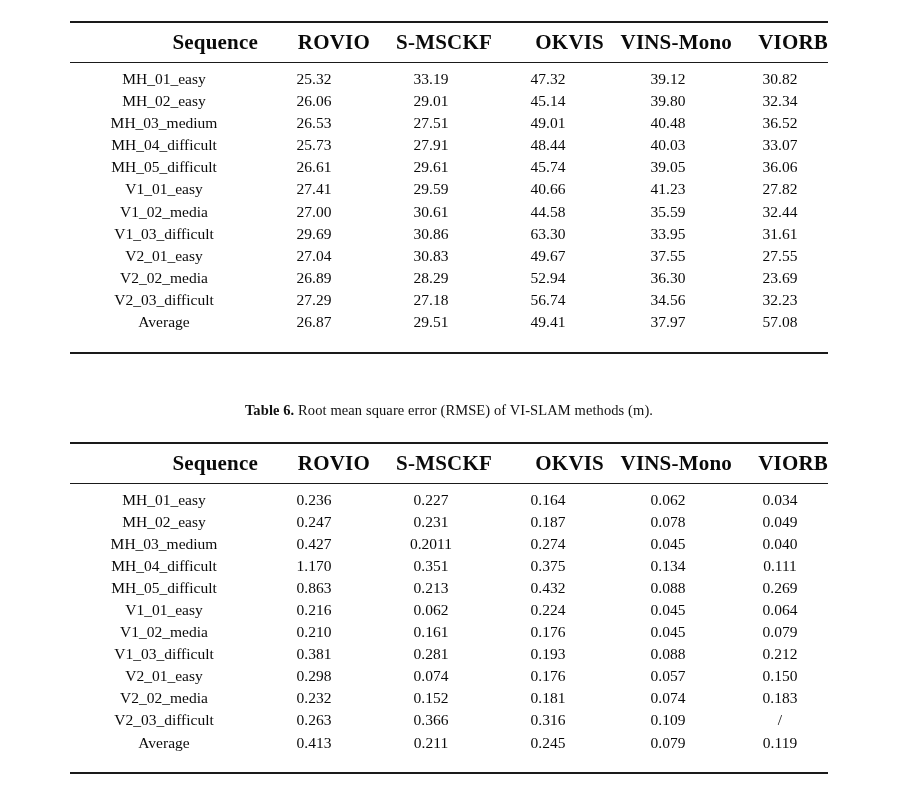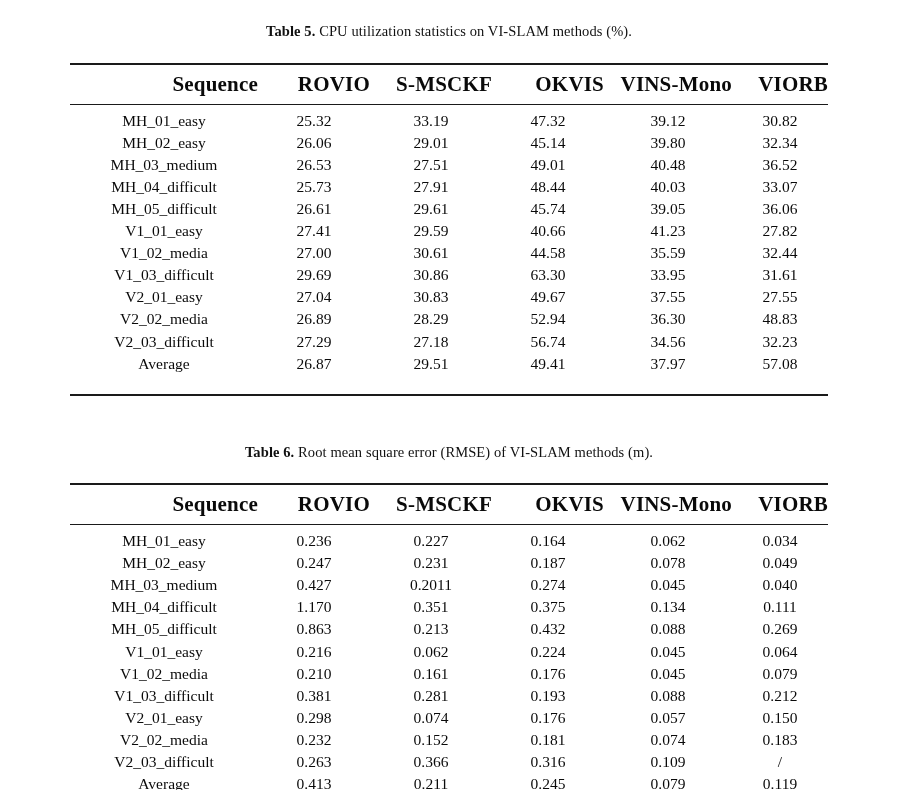--- a/index.html
+++ b/index.html
@@ -94,25 +94,20 @@
   .t6-caption-wrap { padding-top: 47px; }
   .t6-table-wrap   { padding-top: 21px; }
 </style>
 </head>
 <body>
 
 <div class="page">
 
   <div class="table-block">
 
-    <div class="t5-caption-wrap">
-      <div class="caption">
-        <span class="cap-label">Table 5.</span><span class="cap-text"> CPU utilization statistics on VI-SLAM methods (%).</span>
-      </div>
-    </div>
 
     <div class="t5-table-wrap">
       <table class="data">
         <colgroup>
           <col class="c-seq">
             <col class="c-m1">
             <col class="c-m2">
           <col class="c-m3">
             <col class="c-m4">
             <col class="c-m5">
@@ -199,21 +194,21 @@
               <td>49.67</td>
               <td>37.55</td>
               <td>27.55</td>
             </tr>
             <tr>
               <td>V2_02_media</td>
               <td>26.89</td>
               <td>28.29</td>
               <td>52.94</td>
               <td>36.30</td>
-              <td>48.83</td>
+              <td>23.69</td>
             </tr>
             <tr>
               <td>V2_03_difficult</td>
               <td>27.29</td>
               <td>27.18</td>
               <td>56.74</td>
               <td>34.56</td>
               <td>32.23</td>
             </tr>
             <tr>

